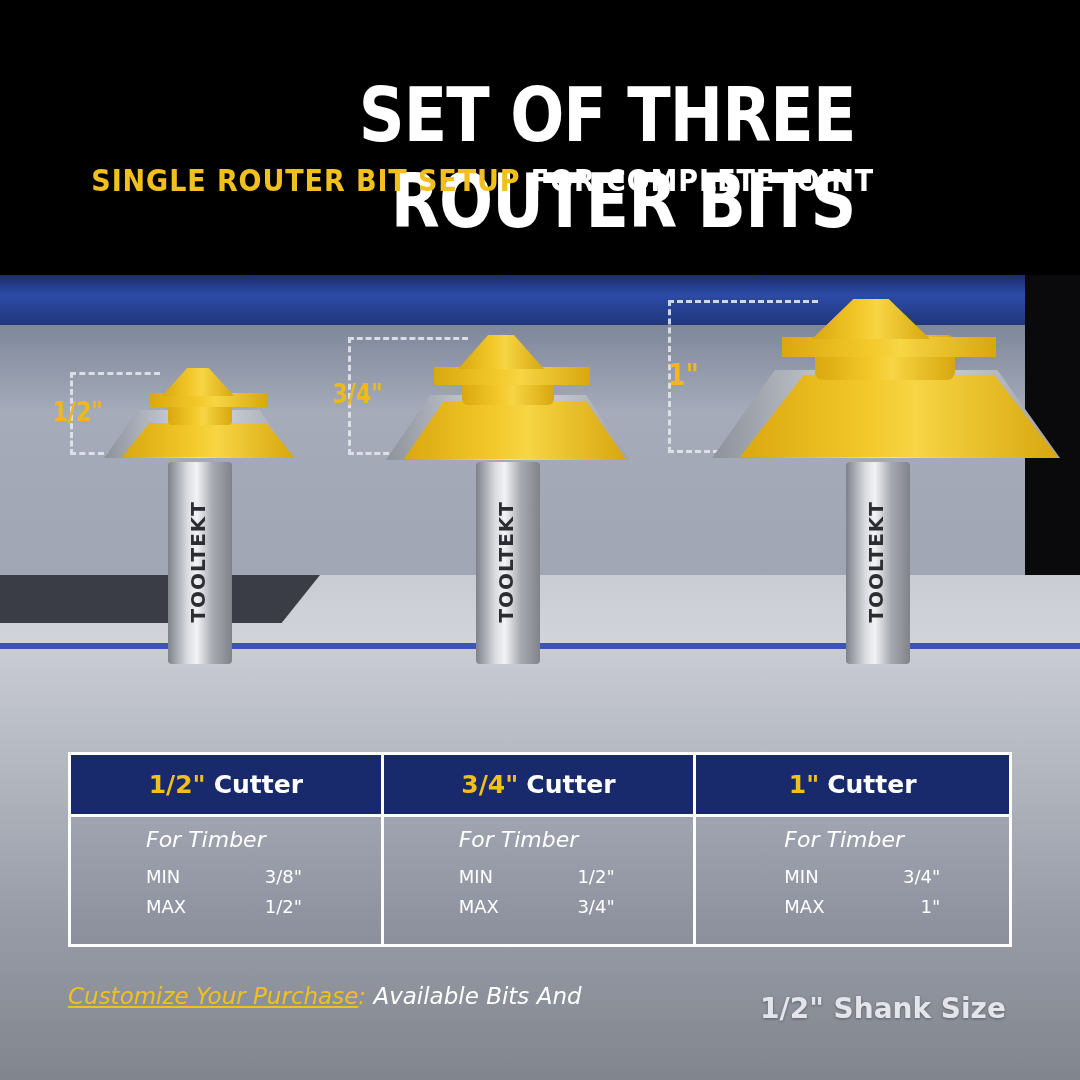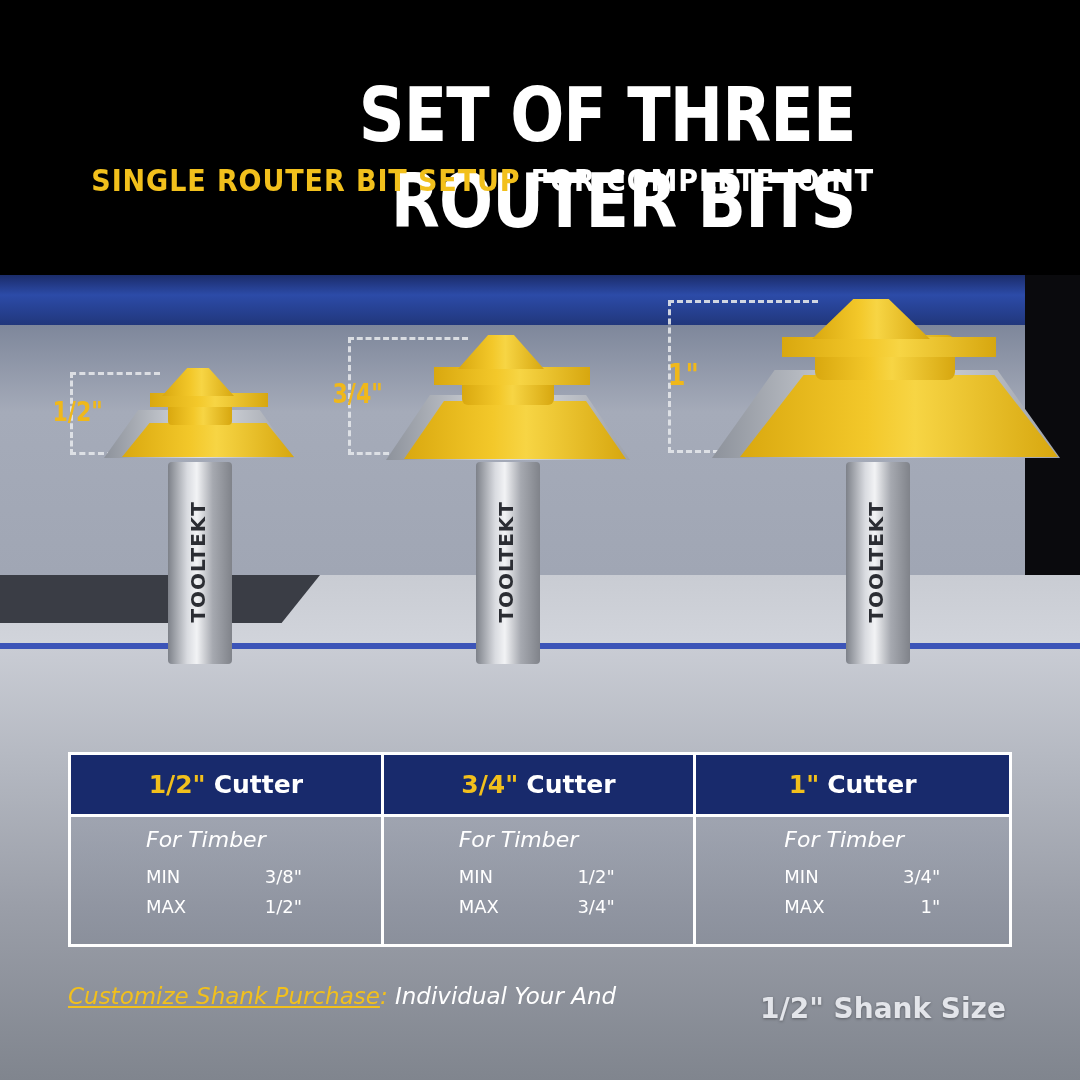--- a/index.html
+++ b/index.html
@@ -170,16 +170,16 @@
           <div class="row">
               <span class="lbl">MAX</span>
               <span class="val">1"</span>
             </div>
         </div>
       </div>
     </div>
   </div>
 
   <div class="footer-left">
-    <span class="link">Customize Shank Purchase</span><span class="link-colon" style="color:#f2c01c">:</span><span> Individual Your And</span><br>
+    <span class="link">Customize Your Purchase</span><span class="link-colon" style="color:#f2c01c">:</span><span> Available Bits And</span><br>
   </div>
   <div class="shank-size">1/2" Shank Size</div>
 </div>
 
 </body></html>

